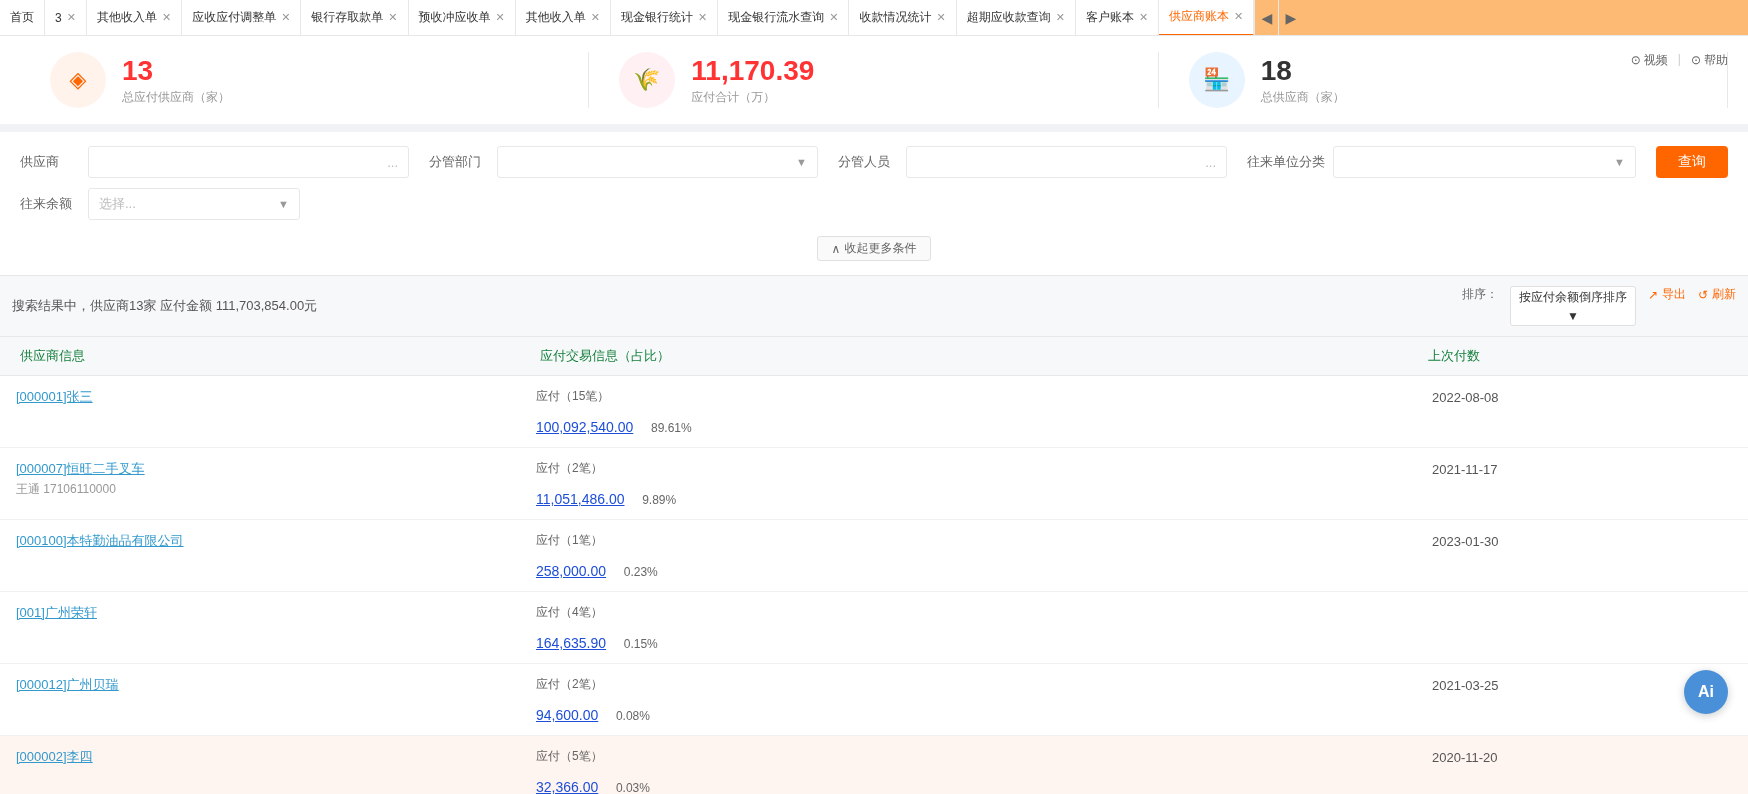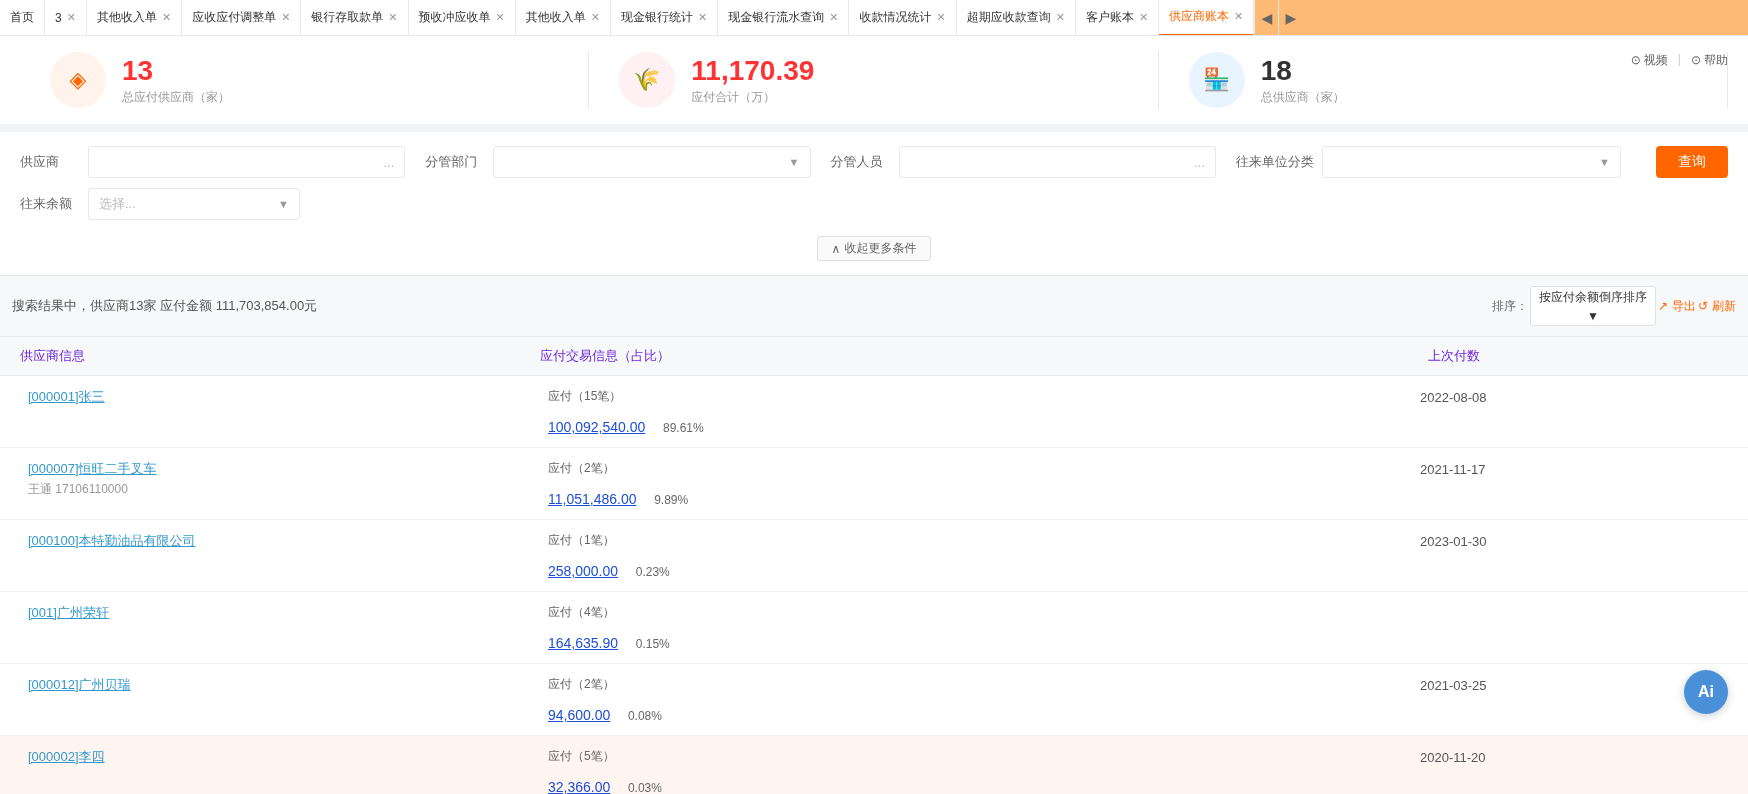--- a/index.html
+++ b/index.html
@@ -156,21 +156,20 @@
     .filter-select .arrow { color: #999; font-size: 11px; }
     .btn-query {
       background: #ff6600;
       color: #fff;
       border: none;
       border-radius: 4px;
       padding: 7px 22px;
       font-size: 14px;
       cursor: pointer;
       white-space: nowrap;
-      margin-left: 15px;
     }
     .collapse-bar {
       display: flex;
       justify-content: center;
       padding: 6px 0 0;
     }
     .collapse-btn {
       display: flex;
       align-items: center;
       gap: 4px;
@@ -189,22 +188,22 @@
       align-items: center;
       justify-content: space-between;
       padding: 10px 12px;
       background: #f7f8fa;
       border-bottom: 1px solid #e8e8e8;
       font-size: 13px;
       color: #555;
     }
     .result-right {
       display: flex;
-      align-items: center;
-      gap: 2px;
+      align-items: flex-start;
+      gap: 12px;
       font-size: 12px;
       color: #555;
     }
     .sort-label { color: #666; }
     .sort-btn {
       display: flex;
       align-items: center;
       gap: 3px;
       cursor: pointer;
       color: #333;
@@ -226,27 +225,27 @@
     .table-container {
       background: #fff;
     }
     .table-header {
       display: grid;
       grid-template-columns: 520px 1fr 300px;
       background: #f7f8fa;
       border-bottom: 1px solid #e8e8e8;
       padding: 10px 20px;
       font-size: 13px;
-      color: #6d28d9;
+      color: #15803d;
       font-weight: 500;
     }
     .table-row {
       display: grid;
       grid-template-columns: 520px 1fr 300px;
-      padding: 12px 28px;
+      padding: 12px 16px;
       border-bottom: 1px solid #f0f0f0;
       background: #fff;
       align-items: start;
     }
     .table-row.highlighted {
       background: #fff5f0;
     }
     .supplier-link {
       color: #3399cc;
       text-decoration: underline;

